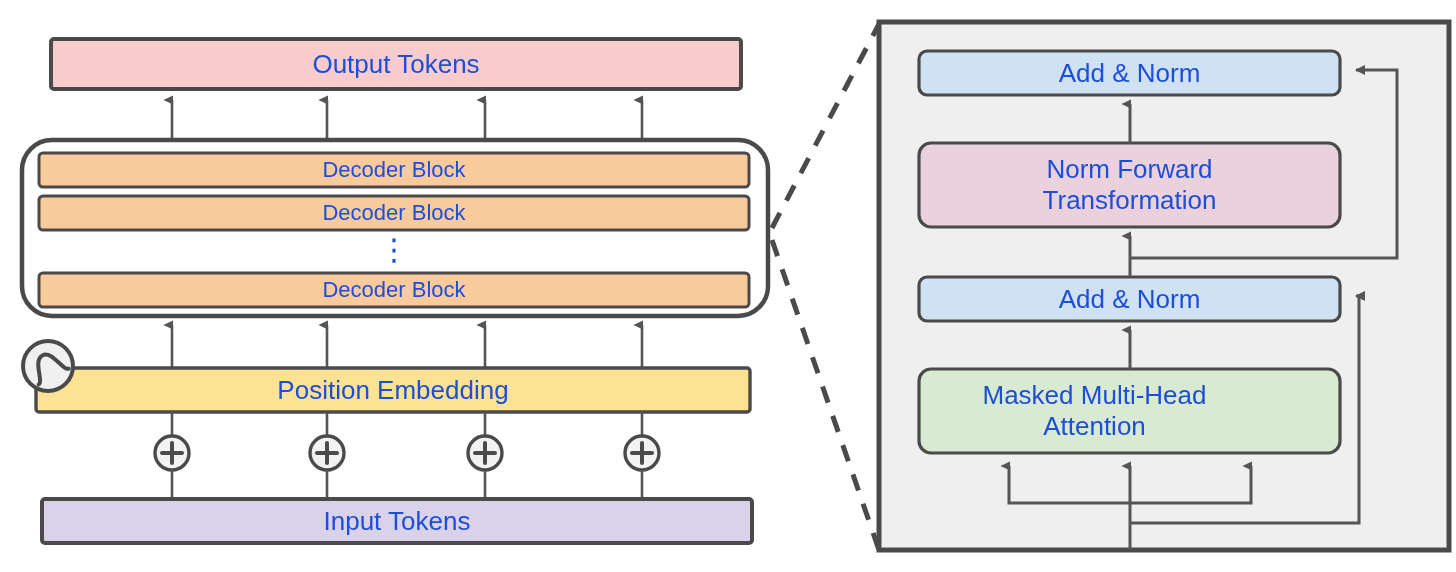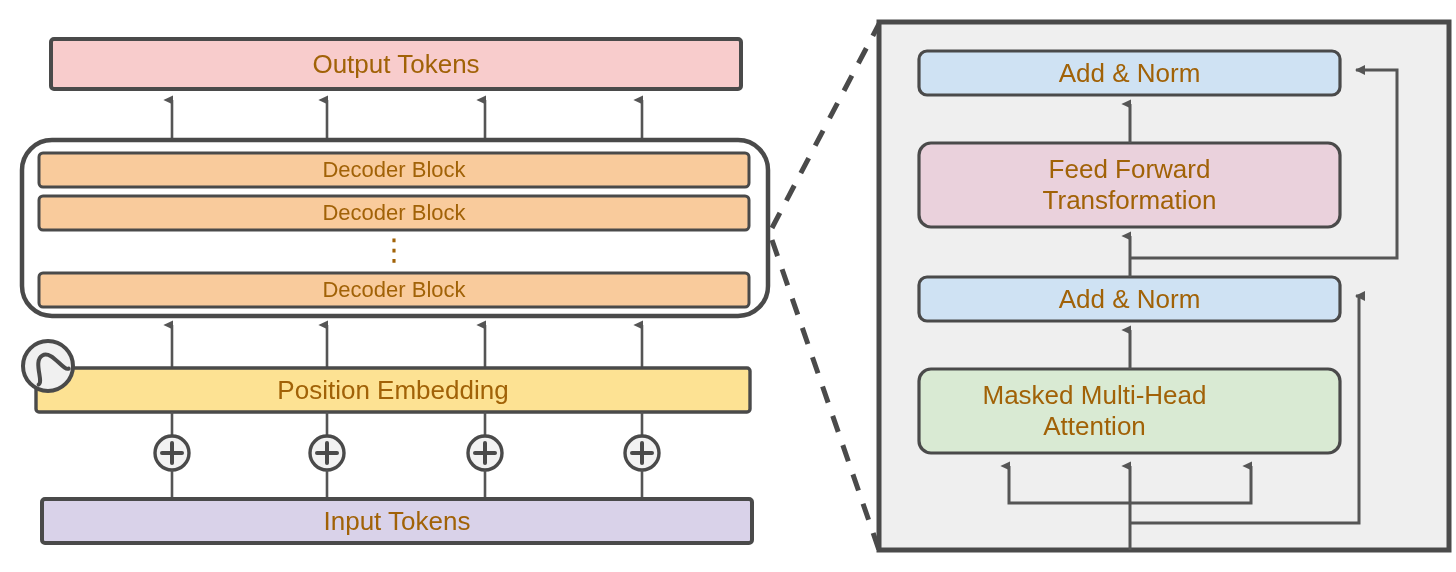--- a/index.html
+++ b/index.html
@@ -26,21 +26,21 @@
     width: 1456px;
     height: 572px;
     pointer-events: none;
   }
   .node-label {
     position: absolute;
     display: flex;
     align-items: center;
     justify-content: center;
     text-align: center;
-    color: #a16207;
+    color: #1d4ed8;
     line-height: 1.18;
     white-space: pre-line;
     pointer-events: auto;
   }
   .lbl-24 { font-size: 22px; }
   .lbl-26 { font-size: 26px; }
 </style>
 </head>
 <body>
 
@@ -197,21 +197,21 @@
   <div class="node-label" style="left:374px; top:228px; width:40px; height:44px; font-size:30px; letter-spacing:0; line-height:0.8;">⋮</div>
 
   <div class="node-label lbl-24" style="left:39px; top:273px; width:710px; height:34px;">Decoder Block</div>
 
   <div class="node-label lbl-26" style="left:42px; top:499px; width:710px; height:44px;">Input Tokens</div>
 
   <div class="node-label lbl-26" style="left:36px; top:368px; width:714px; height:44px;">Position Embedding</div>
 
   <div class="node-label lbl-26" style="left:919px; top:51px; width:421px; height:44px;">Add &amp; Norm</div>
 
-  <div class="node-label lbl-26" style="left:919px; top:143px; width:421px; height:84px;">Feed Forward
+  <div class="node-label lbl-26" style="left:919px; top:143px; width:421px; height:84px;">Norm Forward
 Transformation</div>
 
   <div class="node-label lbl-26" style="left:919px; top:277px; width:421px; height:44px;">Add &amp; Norm</div>
 
   <div class="node-label lbl-26" style="left:919px; top:369px; width:351px; height:84px;">Masked Multi-Head
 Attention</div>
 
 </div>
 
 </body></html>

